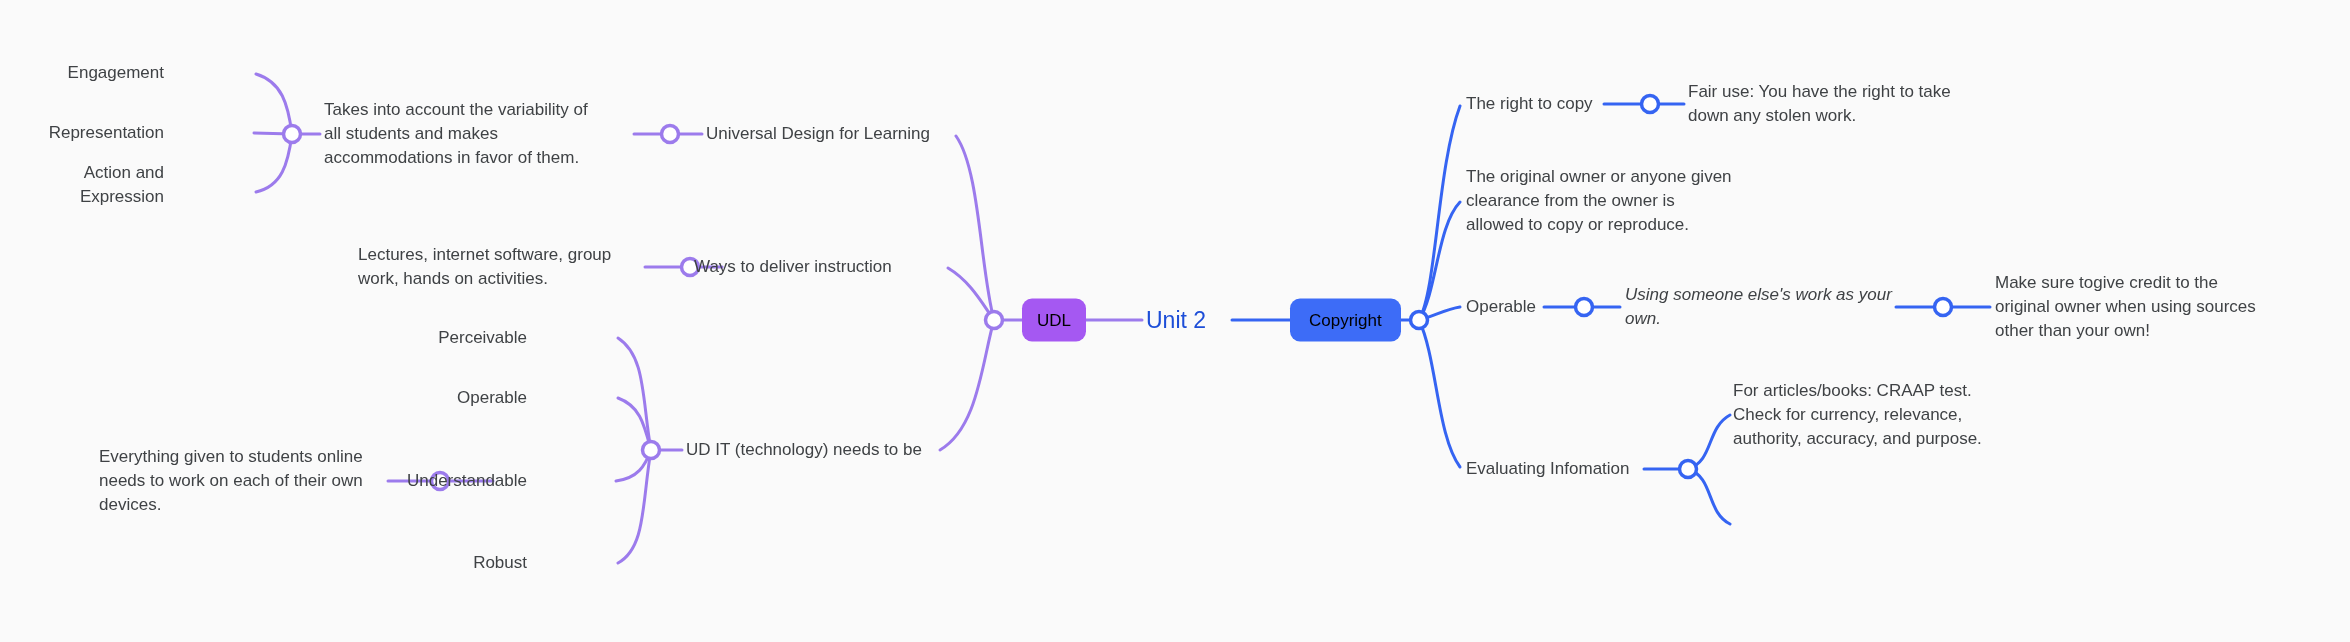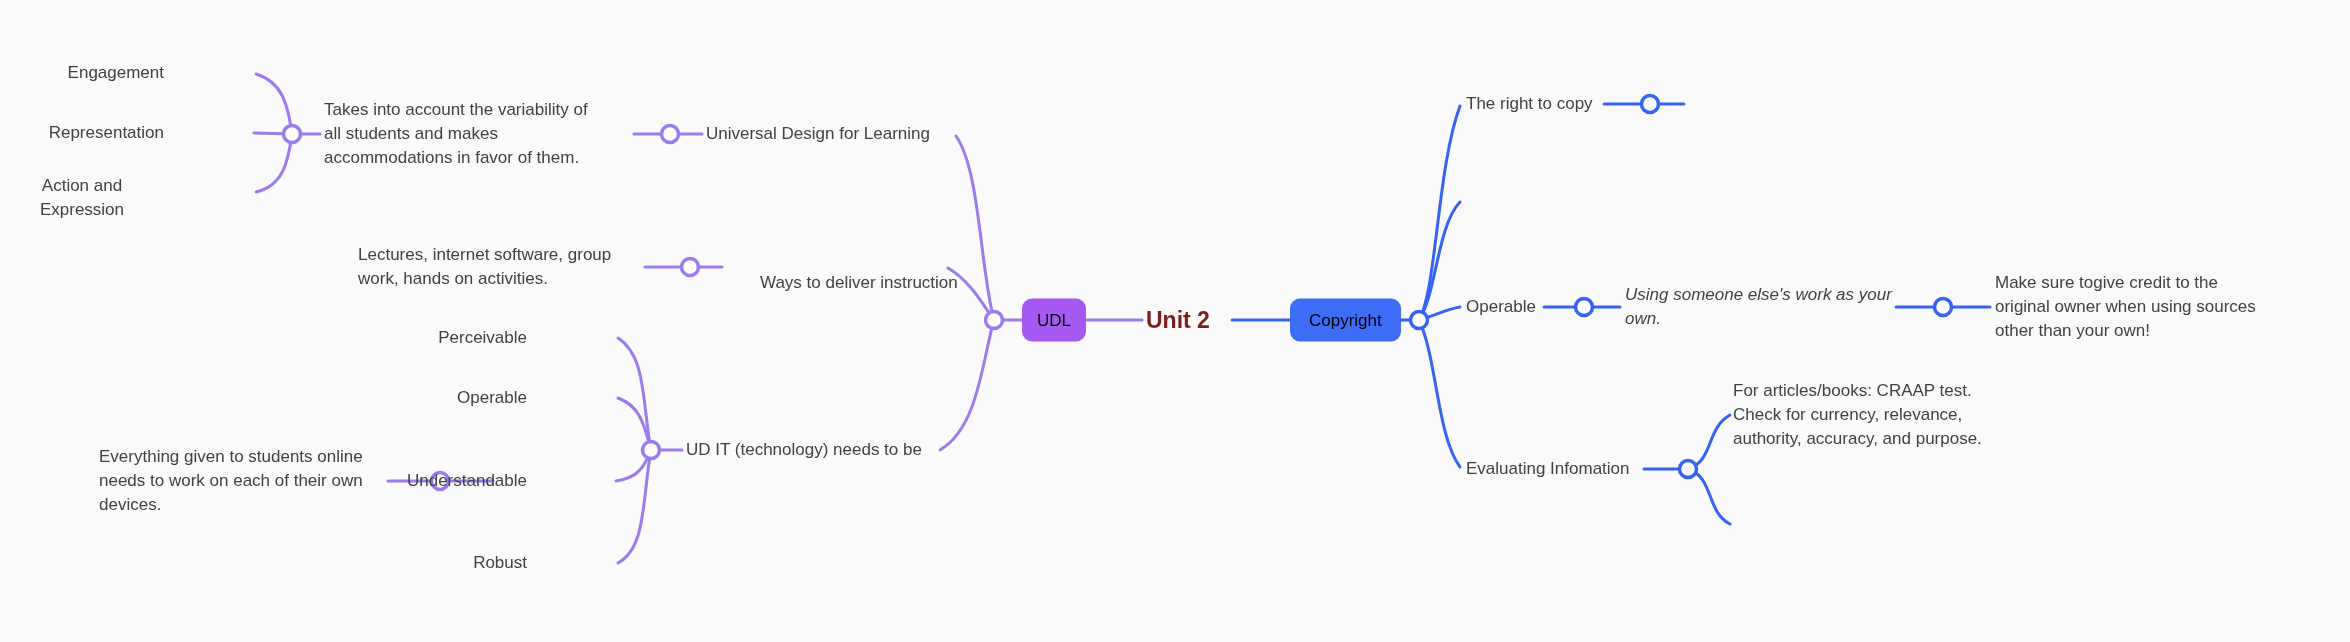--- a/index.html
+++ b/index.html
@@ -37,22 +37,22 @@
     border-radius: 10px;
     text-align: center;
     cursor: pointer;
   }
   .badge.purple { background: #a558f2; }
   .badge.blue   { background: #3d6cf7; padding: 13px 19px; }
   .root-label {
     position: absolute;
     transform: translateY(-50%);
     font-size: 23px;
-    font-weight: 700;
-    color: #7f1d1d;
+    font-weight: 400;
+    color: #1d4ed8;
   }
   .node[data-interactable="true"], .root-label { cursor: pointer; }
 </style>
 </head>
 <body>
 
 <div class="canvas" data-interactable="true">
 
   <svg class="links" width="2350" height="642" viewBox="0 0 2350 642" data-interactable="false">
 
@@ -104,46 +104,51 @@
       <circle data-interactable="true" cx="1419" cy="320" r="8.5"></circle>
       <circle data-interactable="true" cx="1650" cy="104" r="8.5"></circle>
       <circle data-interactable="true" cx="1584" cy="307" r="8.5"></circle>
       <circle data-interactable="true" cx="1943" cy="307" r="8.5"></circle>
       <circle data-interactable="true" cx="1688" cy="469" r="8.5"></circle>
     </g>
   </svg>
 
   <div class="node right" style="right:2101px; top:73px;" data-interactable="true">Engagement</div>
   <div class="node right" style="right:2101px; top:133px;" data-interactable="true">Representation</div>
-  <div class="node right" style="right:2101px; top:198px;text-align:center;" data-interactable="true">Action and Expression</div>
+  <div class="node right" style="right:2101px; top:185px;" data-interactable="true">Action and Expression</div>
 
   <div class="node" style="left:324px; top:134px;" data-interactable="true">Takes into account the variability of
 all students and makes
 accommodations in favor of them.</div>
   <div class="node" style="left:706px; top:134px;" data-interactable="true">Universal Design for Learning</div>
 
   <div class="node" style="left:358px; top:267px;" data-interactable="true">Lectures, internet software, group
 work, hands on activities.</div>
-  <div class="node" style="left:760px; top:267px;margin-top:16px;" data-interactable="true">Ways to deliver instruction</div>
+  <div class="node" style="left:694px; top:267px;" data-interactable="true">Ways to deliver instruction</div>
 
   <div class="node right" style="right:1738px; top:338px;" data-interactable="true">Perceivable</div>
   <div class="node right" style="right:1738px; top:398px;" data-interactable="true">Operable</div>
   <div class="node right" style="right:1738px; top:481px;" data-interactable="true">Understandable</div>
   <div class="node right" style="right:1738px; top:563px;" data-interactable="true">Robust</div>
   <div class="node" style="left:99px; top:481px;" data-interactable="true">Everything given to students online
 needs to work on each of their own
 devices.</div>
   <div class="node" style="left:686px; top:450px;" data-interactable="true">UD IT (technology) needs to be</div>
 
   <div class="badge purple" style="left:1022px; top:320px;" data-interactable="true">UDL</div>
   <div class="root-label" style="left:1146px; top:320px;" data-interactable="true">Unit 2</div>
   <div class="badge blue" style="left:1290px; top:320px;" data-interactable="true">Copyright</div>
 
   <div class="node" style="left:1466px; top:104px;" data-interactable="true">The right to copy</div>
+  <div class="node" style="left:1688px; top:104px;" data-interactable="true">Fair use: You have the right to take
+down any stolen work.</div>
 
+  <div class="node" style="left:1466px; top:201px;" data-interactable="true">The original owner or anyone given
+clearance from the owner is
+allowed to copy or reproduce.</div>
 
   <div class="node" style="left:1466px; top:307px;" data-interactable="true">Operable</div>
   <div class="node" style="left:1625px; top:307px;font-style:italic;" data-interactable="true">Using someone else's work as your
 own.</div>
   <div class="node" style="left:1995px; top:307px;" data-interactable="true">Make sure togive credit to the
 original owner when using sources
 other than your own!</div>
 
   <div class="node" style="left:1466px; top:469px;" data-interactable="true">Evaluating Infomation</div>
   <div class="node" style="left:1733px; top:415px;" data-interactable="true">For articles/books: CRAAP test.

